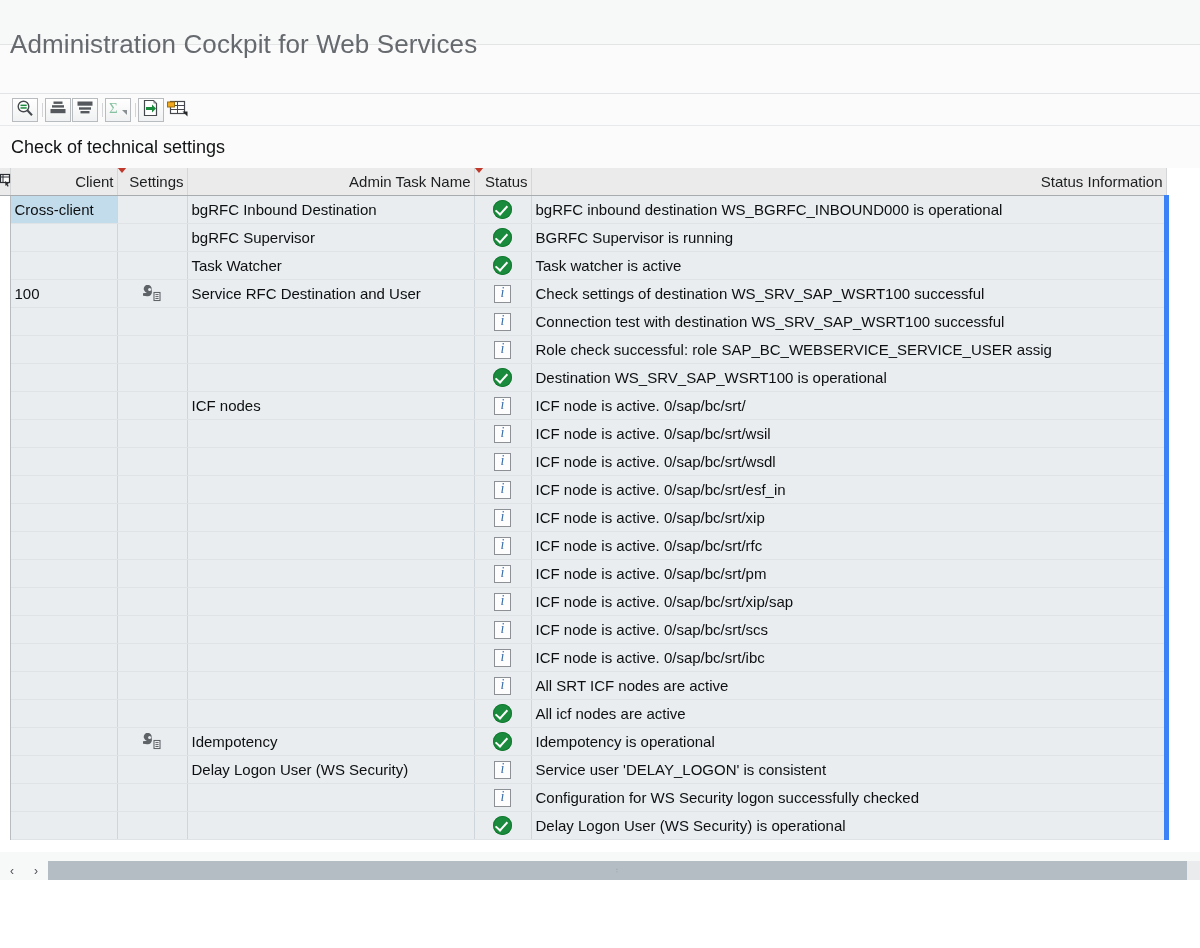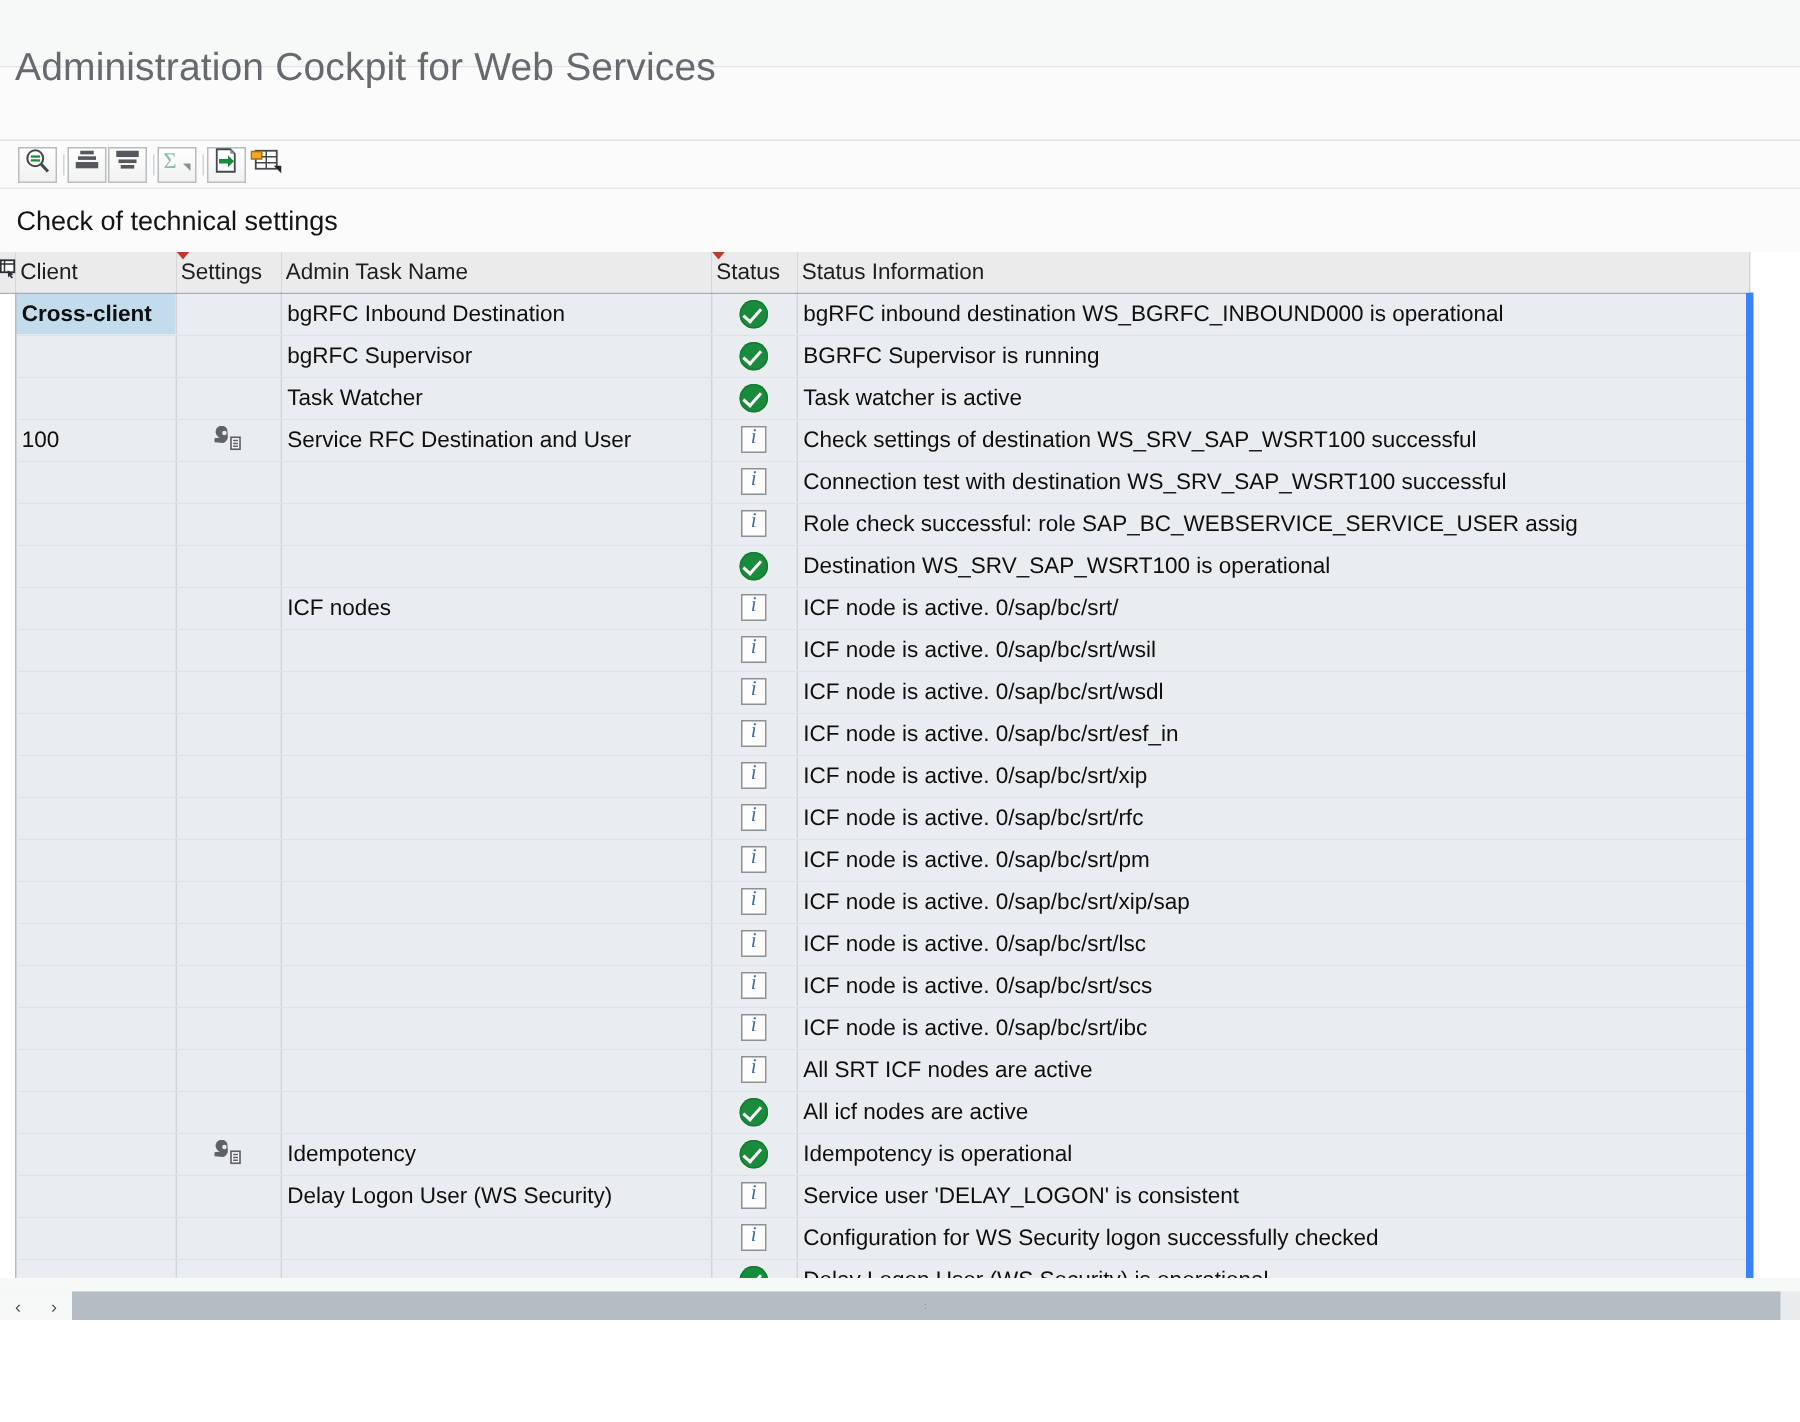--- a/index.html
+++ b/index.html
@@ -86,21 +86,21 @@
 
   thead th{
     background:#ebebeb;
     border-bottom:1px solid #a9acaf;
     border-right:1px solid #d4d6d8;
     height:27px;
     padding:0 3px;
     font-weight:400;
     font-size:15px;
     color:#1c1e20;
-    text-align:left;
+    text-align:right;
     vertical-align:middle;
     white-space:nowrap;
     position:relative;
     box-sizing:border-box;
     cursor:pointer;
   }
   thead th.sel-corner{padding:0;}
   thead th .marker{
     position:absolute;left:-1px;top:-1px;
     width:0;height:0;
@@ -117,21 +117,21 @@
     color:#0d0f10;
     font-size:15px;
     white-space:nowrap;
     box-sizing:border-box;
     background:#eaedf0;
   }
   tbody td.sel{
     background:#ffffff;border-right:1px solid #b9bcbe;border-bottom:none;padding:0;
   }
   tbody td.client{ }
-  tbody td.client.highlight{background:#c3dcec;font-weight:bold;}
+  tbody td.client.highlight{background:#c3dcec;}
   tbody td.settings{text-align:center;padding:0;}
   tbody td.status{text-align:center;padding:0;border-right:1px solid #cfd6db;}
   tbody td.info{border-right:5px solid #3b82f6;}
   tbody td.task{}
   .truncated{display:inline-block;max-width:623px;overflow:hidden;text-overflow:ellipsis;vertical-align:bottom;}
 
   
   .ico-ok{
     display:inline-block;width:19px;height:19px;border-radius:50%;
     background:#1a8b3c;position:relative;vertical-align:middle;
@@ -424,28 +424,20 @@
           <td class="task"></td>
           <td class="status"><span class="ico-info"></span></td>
           <td class="info"><span>ICF node is active. 0/sap/bc/srt/xip/sap</span></td>
         </tr>
         <tr>
           <td class="sel"></td>
           <td class="client"></td>
           <td class="settings"></td>
           <td class="task"></td>
           <td class="status"><span class="ico-info"></span></td>
-          <td class="info"><span>ICF node is active. 0/sap/bc/srt/lsc</span></td>
-        </tr>
-        <tr>
-          <td class="sel"></td>
-          <td class="client"></td>
-          <td class="settings"></td>
-          <td class="task"></td>
-          <td class="status"><span class="ico-info"></span></td>
           <td class="info"><span>ICF node is active. 0/sap/bc/srt/scs</span></td>
         </tr>
         <tr>
           <td class="sel"></td>
           <td class="client"></td>
           <td class="settings"></td>
           <td class="task"></td>
           <td class="status"><span class="ico-info"></span></td>
           <td class="info"><span>ICF node is active. 0/sap/bc/srt/ibc</span></td>
         </tr>

